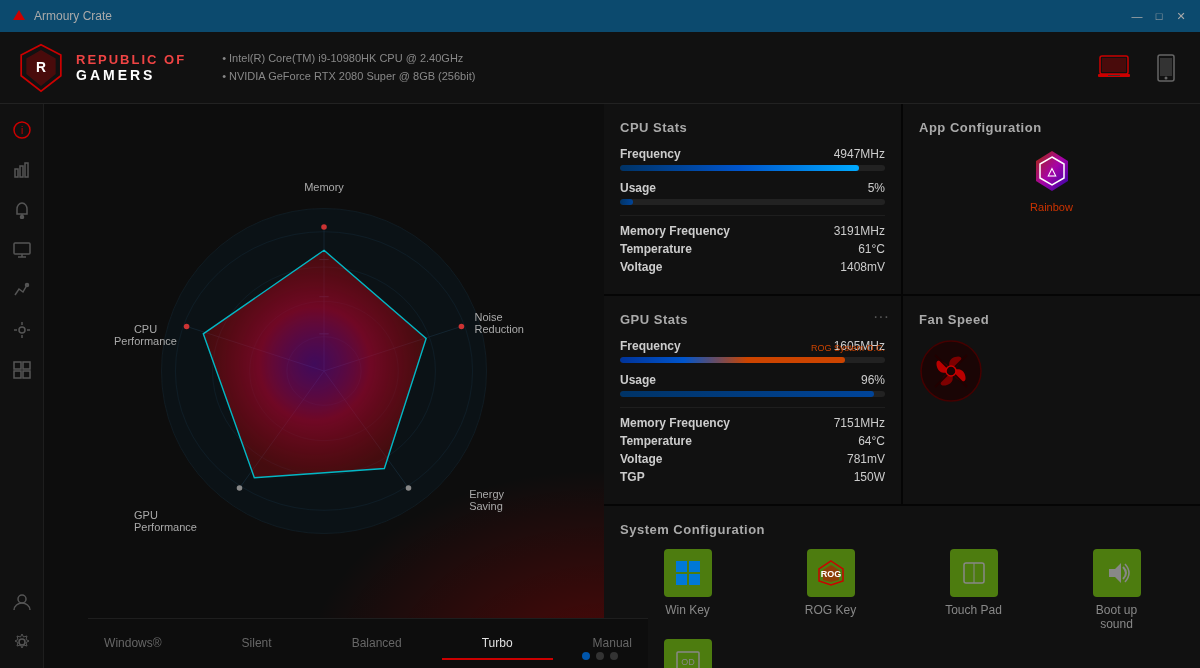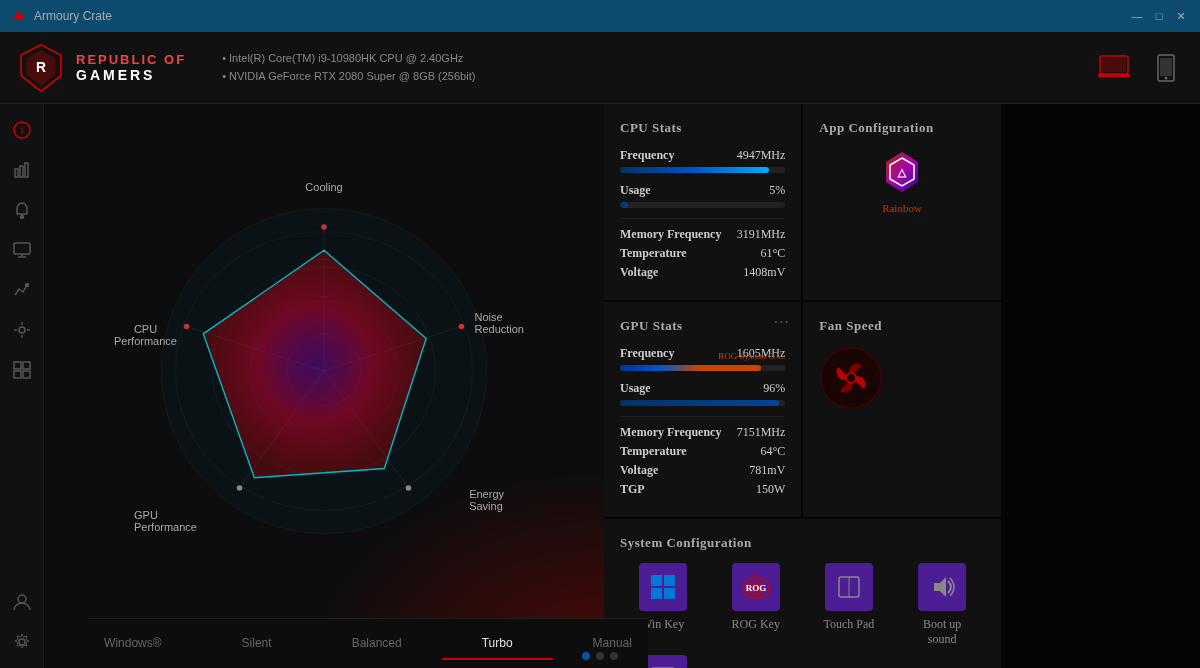--- a/index.html
+++ b/index.html
@@ -204,26 +204,25 @@
     }
     .profile-tab.active {
       color: #e0e0e0;
       border-bottom: 2px solid #cc0000;
     }
 
     
     .right-panels {
       flex: 1;
       display: grid;
-      grid-template-columns: 1fr 1fr 1fr;
+      grid-template-columns: 1fr 1fr;
       grid-template-rows: auto auto;
       gap: 2px;
       background: #050505;
       overflow-y: auto;
-      font-family: Liberation Serif, serif;
     }
 
     .panel {
       background: #111;
       padding: 16px;
     }
 
     .panel-title {
       font-size: 13px;
       color: #aaa;
@@ -339,21 +338,21 @@
     .sys-icon-item {
       display: flex;
       flex-direction: column;
       align-items: center;
       gap: 6px;
       cursor: pointer;
     }
     .sys-icon-box {
       width: 48px;
       height: 48px;
-      background: #4c1d95;
+      background: #4d7c0f;
       border-radius: 4px;
       display: flex;
       align-items: center;
       justify-content: center;
       font-size: 22px;
     }
     .sys-icon-label {
       font-size: 12px;
       color: #888;
       text-align: center;
@@ -574,21 +573,21 @@
 
             <circle cx="0" cy="-155" r="3" fill="#cc3333"></circle>
             <circle cx="148" cy="-48" r="3" fill="#cc3333"></circle>
             <circle cx="-148" cy="-48" r="3" fill="#cc3333"></circle>
             <circle cx="-91" cy="126" r="3" fill="#888"></circle>
             <circle cx="91" cy="126" r="3" fill="#888"></circle>
           </g>
         </svg>
 
         
-        <div class="radar-label label-cooling">Cooling</div>
+        <div class="radar-label label-cooling">Memory</div>
         <div class="radar-label label-noise">Noise<br>Reduction</div>
         <div class="radar-label label-energy">Energy<br>Saving</div>
         <div class="radar-label label-gpu-perf">GPU<br>Performance</div>
         <div class="radar-label label-cpu-perf">CPU<br>Performance</div>
       </div>
 
       <div class="profile-tabs">
         <div class="profile-tab">Windows®</div>
         <div class="profile-tab">Silent</div>
         <div class="profile-tab">Balanced</div>

